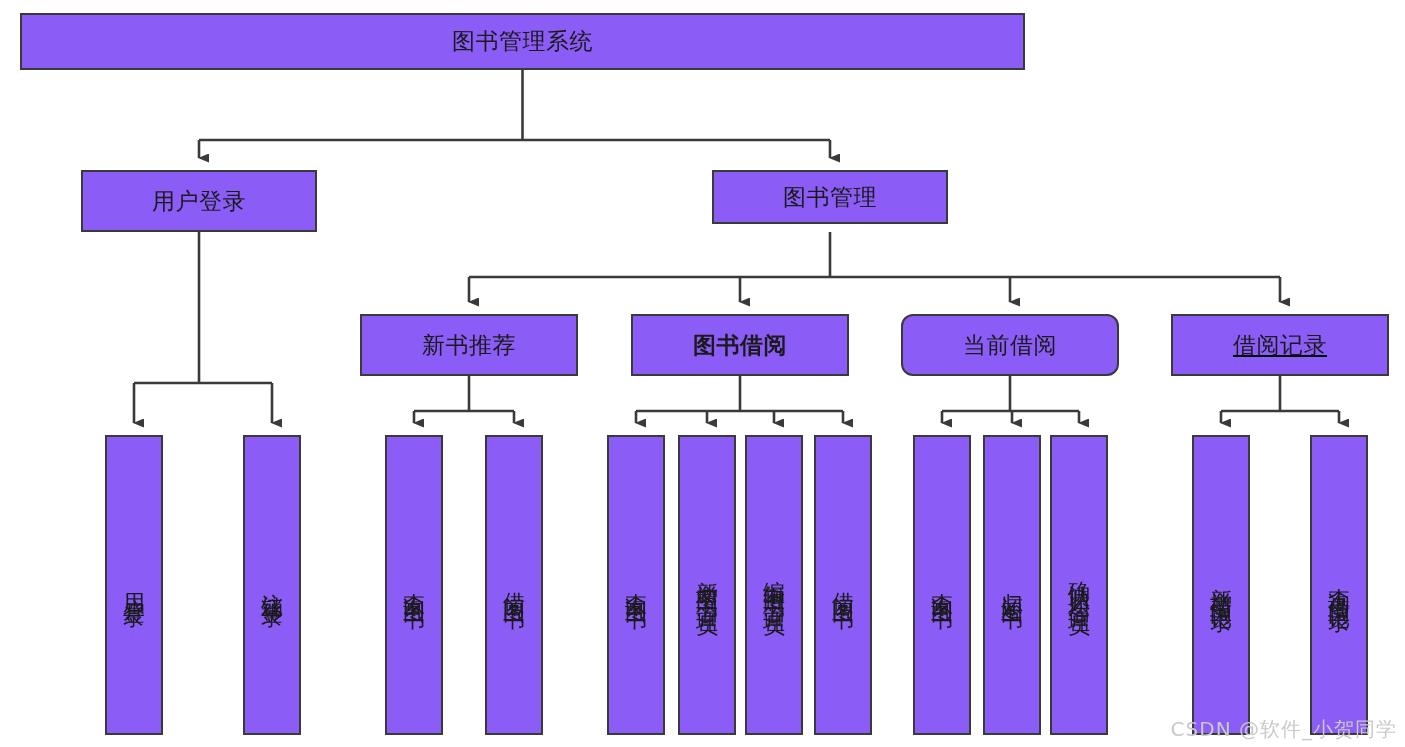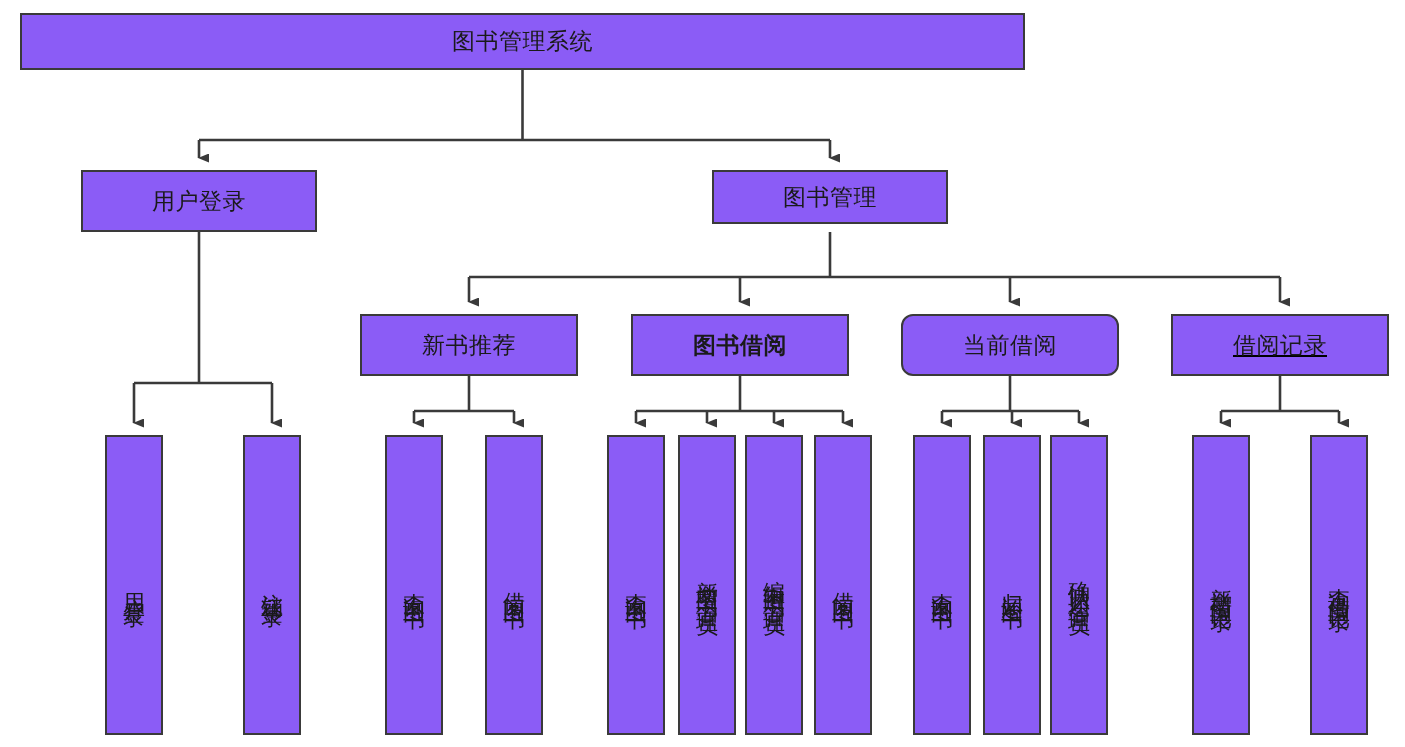--- a/index.html
+++ b/index.html
@@ -170,13 +170,14 @@
         <span class="node-label">确认归还（管理员）</span>
       </div>
       <div class="node leaf" style="left: 1192px; top: 435px; width: 58px; height: 300px;">
         <span class="node-label">新增借阅记录</span>
       </div>
       <div class="node leaf" style="left: 1310px; top: 435px; width: 58px; height: 300px;">
         <span class="node-label">查询借阅记录</span>
       </div>
     </div>
 
+  <div id="watermark">CSDN @软件_小贺同学</div>
 </div>
 
 </body></html>

